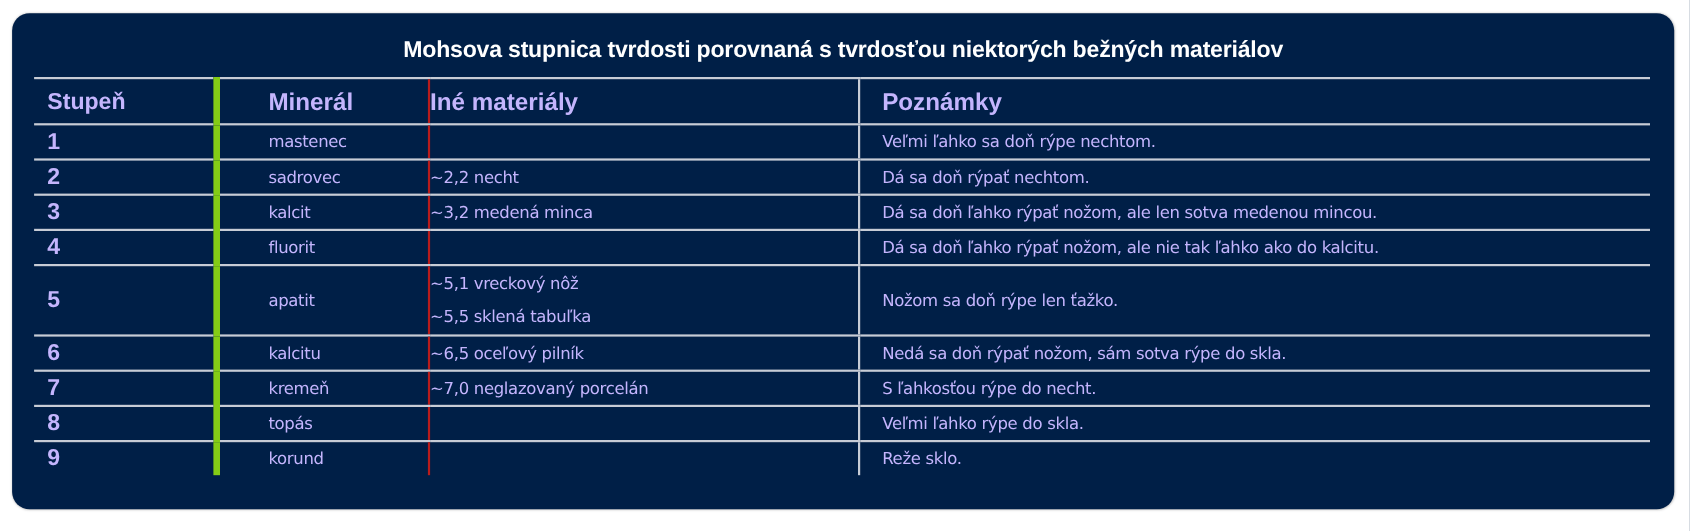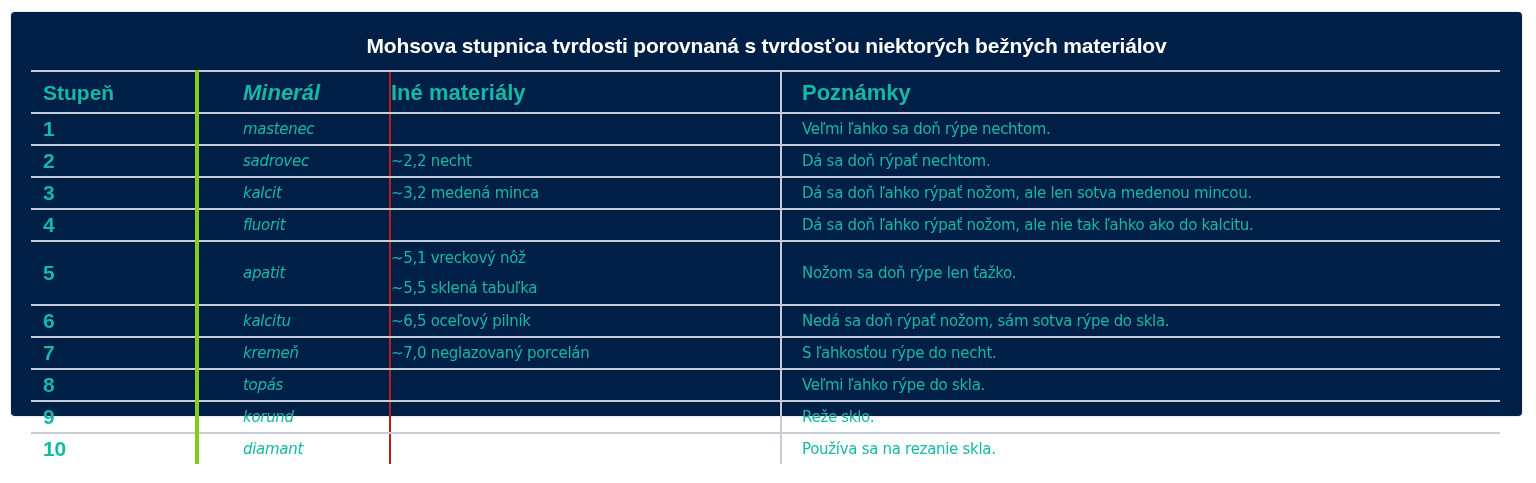--- a/index.html
+++ b/index.html
@@ -1,46 +1,46 @@
 <!DOCTYPE html>
 <html><head>
 <meta charset="utf-8">
 <style>
   html, body { margin: 0; padding: 0; background: #ffffff; }
   body { width: 1536px; height: 483px; position: relative; overflow: hidden; }
   .panel {
-    position: absolute; left: 11px; top: 12px; width: 1511px; height: 404px;
-    background: #001f47; border-radius: 4px;
+    position: absolute; left: 11px; top: 12px; width: 1511px; height: 451px;
+    background: #001f47; border-radius: 16px;
     box-shadow: 0 0 2px rgba(0,0,0,0.25);
   }
   .title {
     position: absolute; left: 0; right: 0; top: 22px; text-align: center;
     color: #ffffff; font-family: "Liberation Sans", sans-serif; font-weight: bold;
     font-size: 21px; letter-spacing: -0.2px;
   }
   .tbl {
     position: absolute; left: 20px; top: 58px; width: 1469px;
     border-collapse: collapse; table-layout: fixed;
-    font-family: "DejaVu Sans", sans-serif; color: #14b8a6;
+    font-family: "DejaVu Sans", sans-serif; color: #c4b5fd;
   }
   .tbl col.c1 { width: 166px; }
   .tbl col.c2 { width: 193px; }
   .tbl col.c3 { width: 391px; }
   .tbl col.c4 { width: 719px; }
   .tbl th, .tbl td {
     padding: 0; vertical-align: middle; text-align: left; white-space: nowrap;
     border-bottom: 2px solid #c7ccd6; font-size: 15px; letter-spacing: -0.3px;
   }
   .tbl thead tr:first-child th { border-top: 2px solid #c7ccd6; }
   .tbl th { height: 38px; font-family: "Liberation Sans", sans-serif; font-weight: bold; font-size: 22px; letter-spacing: 0; padding-top: 2px; }
   .tbl td { height: 30px; }
   .tbl tr.tall td { height: 62px; }
   .tbl tr:last-child td { border-bottom: none; }
   .tbl .col1 { padding-left: 12px; font-weight: bold; font-family: "Liberation Sans", sans-serif; font-size: 21px; }
-  .tbl .col2 { padding-left: 44px; border-left: 4px solid #84cc16; font-style: italic; }
+  .tbl .col2 { padding-left: 44px; border-left: 6px solid #84cc16; }
   .tbl .col3 { border-left: 2px solid #b91c1c; }
   .tbl .col4 { padding-left: 20px; border-left: 2px solid #c7ccd6; }
   .tbl th.col2, .tbl th.col3, .tbl th.col4 { font-family: "Liberation Sans", sans-serif; }
   .tbl th.col1 { padding-left: 12px; }
   .line2 { display: block; line-height: 30px; }
 </style>
 </head>
 <body>
 
 <div class="panel">
@@ -111,21 +111,15 @@
         <td class="col2">topás</td>
         <td class="col3"></td>
         <td class="col4">Veľmi ľahko rýpe do skla.</td>
       </tr>
       <tr>
         <td class="col1">9</td>
         <td class="col2">korund</td>
         <td class="col3"></td>
         <td class="col4">Reže sklo.</td>
       </tr>
-      <tr>
-        <td class="col1">10</td>
-        <td class="col2">diamant</td>
-        <td class="col3"></td>
-        <td class="col4">Používa sa na rezanie skla.</td>
-      </tr>
     </tbody>
   </table>
 </div>
 
 </body></html>

